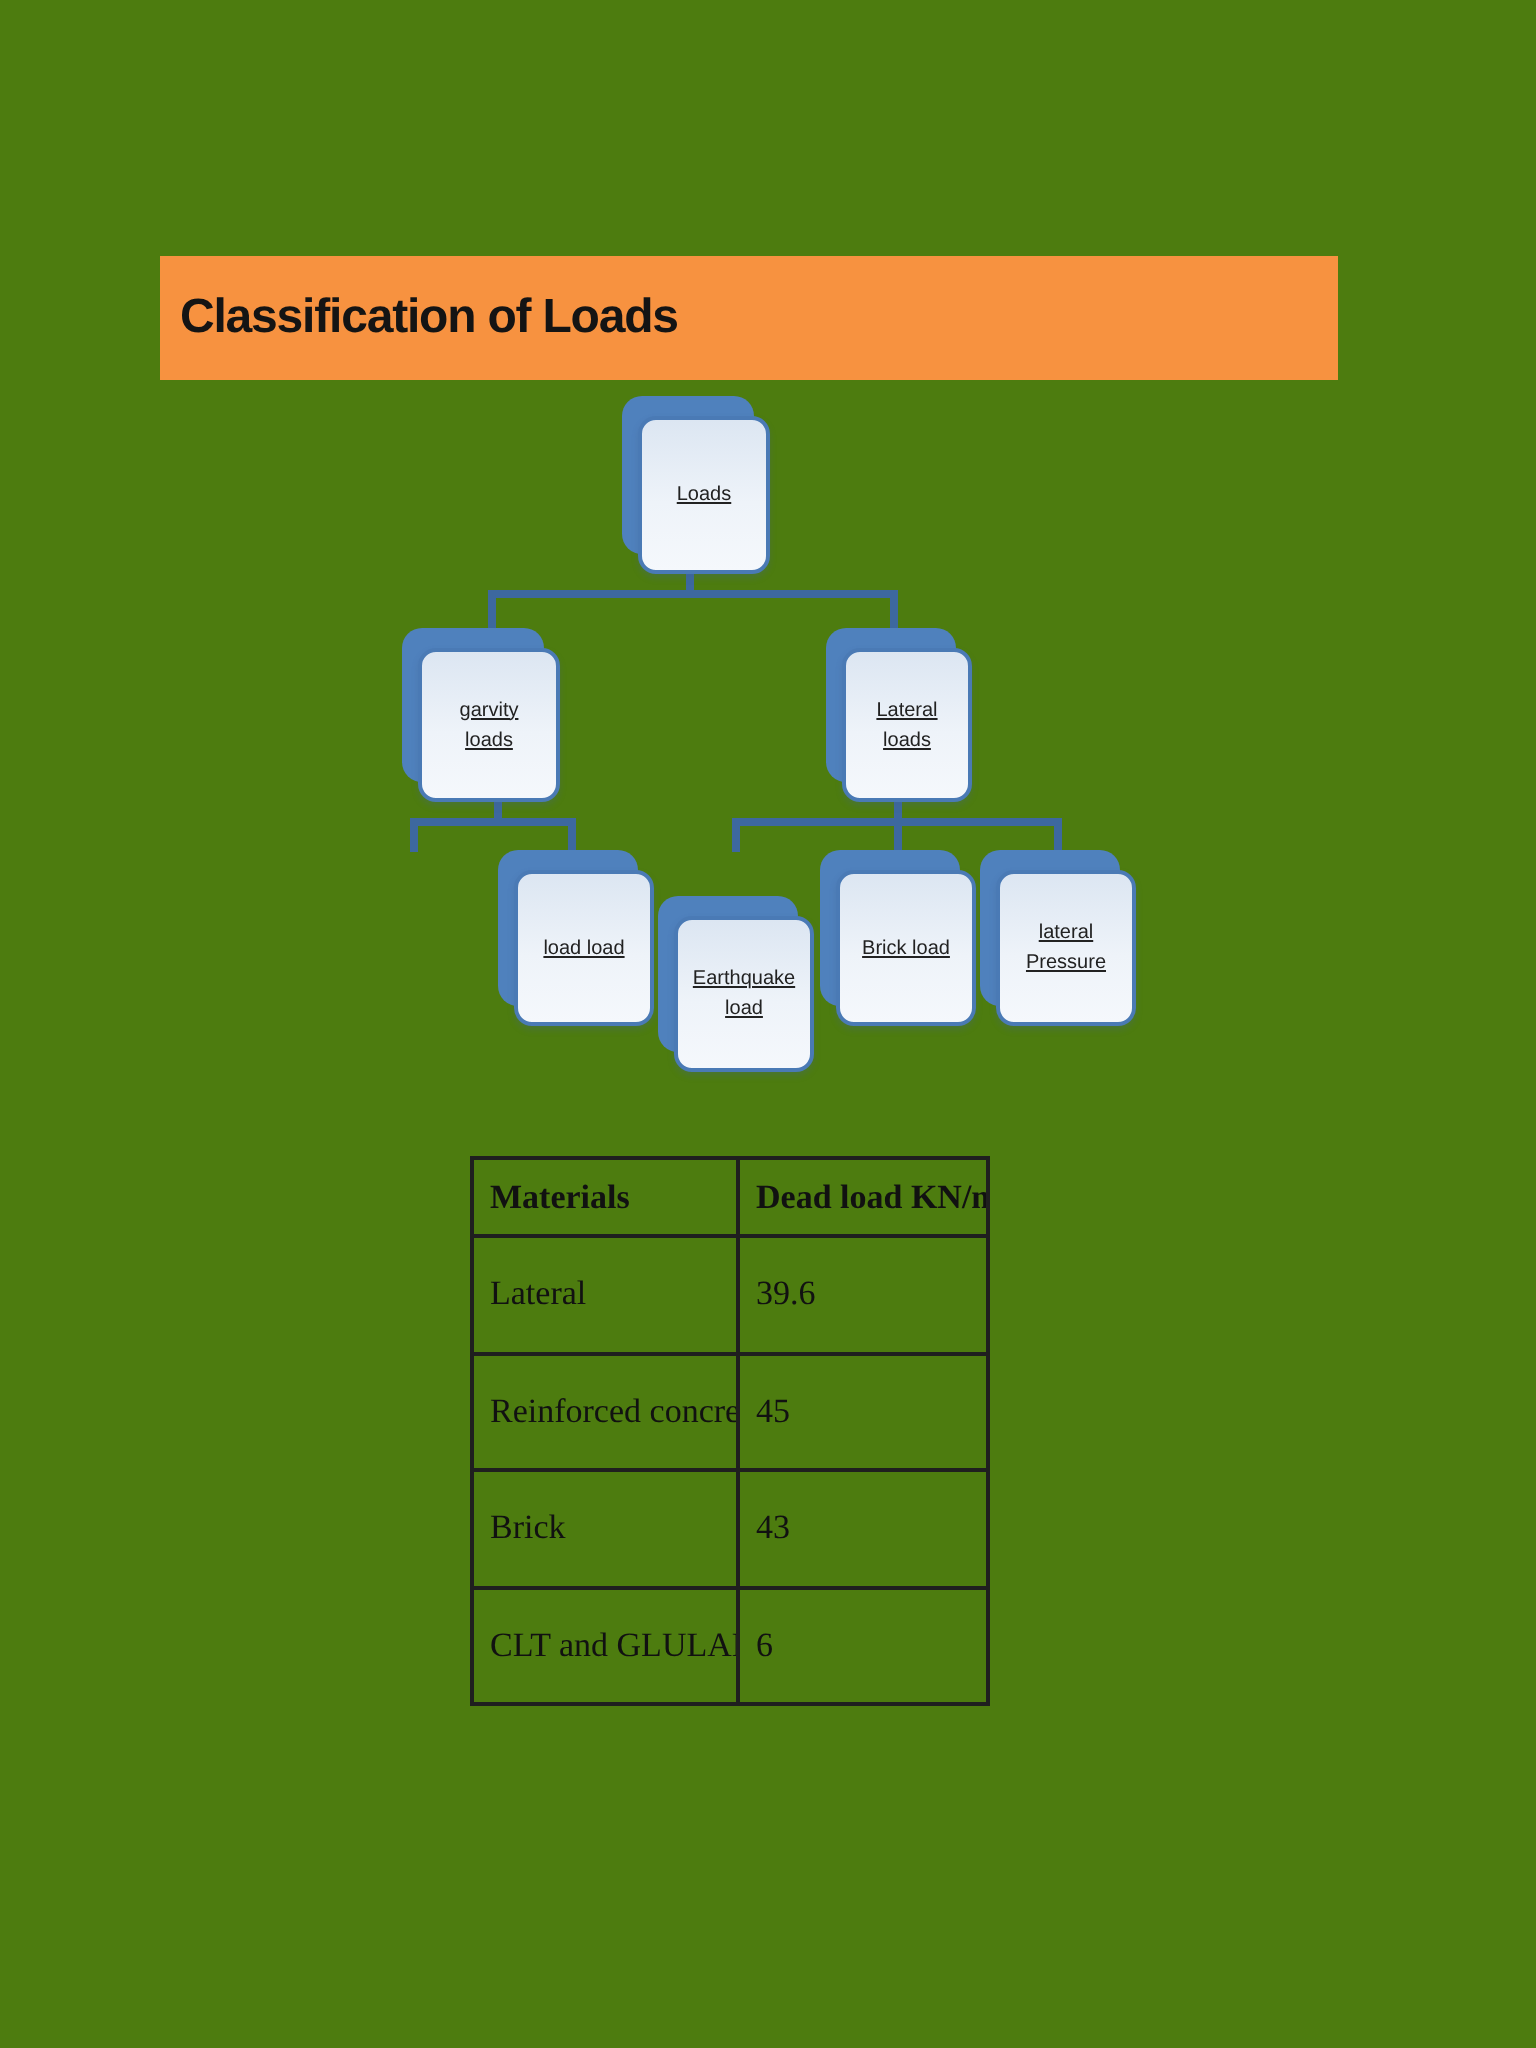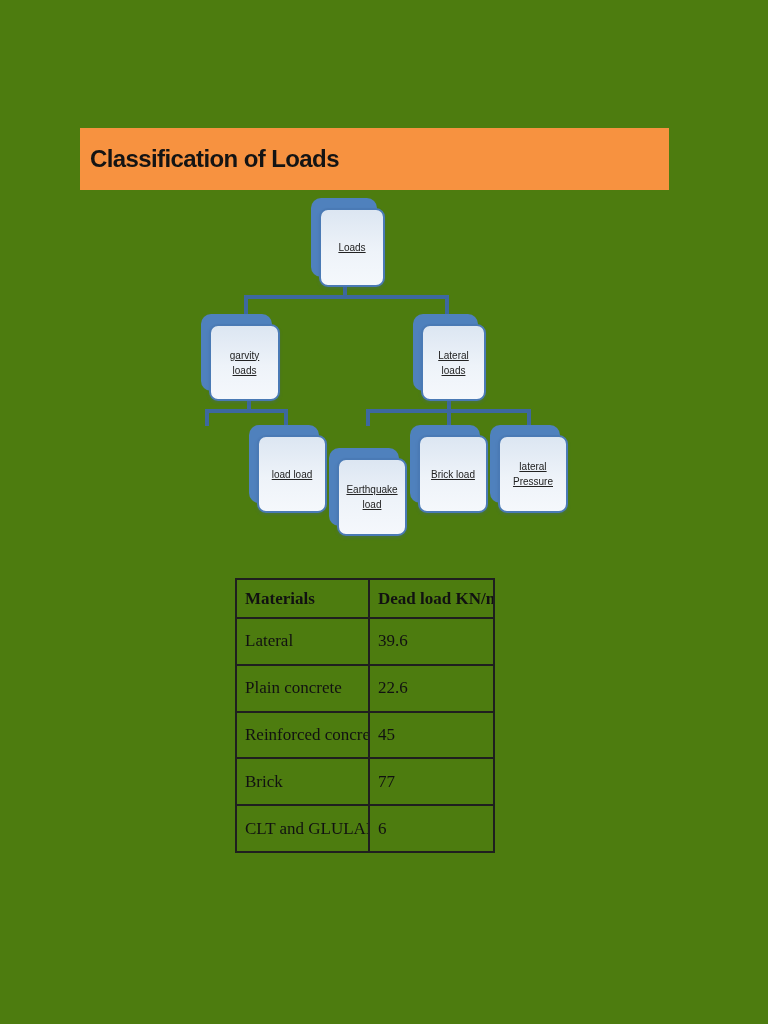--- a/index.html
+++ b/index.html
@@ -164,30 +164,26 @@
         <th>Materials</th>
         <th>Dead load KN/m3</th>
       </tr>
     </thead>
     <tbody>
       <tr>
         <td>Lateral</td>
         <td>39.6</td>
       </tr>
       <tr>
-        <td>Plain concrete</td>
-        <td>22.6</td>
-      </tr>
-      <tr>
         <td>Reinforced concrete</td>
         <td>45</td>
       </tr>
       <tr>
         <td>Brick</td>
-        <td>77</td>
+        <td>43</td>
       </tr>
       <tr>
         <td>CLT and GLULAM</td>
         <td>6</td>
       </tr>
     </tbody>
   </table>
 
 </div>
 

